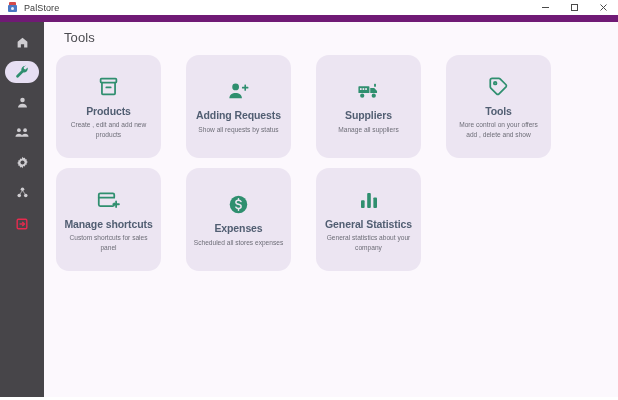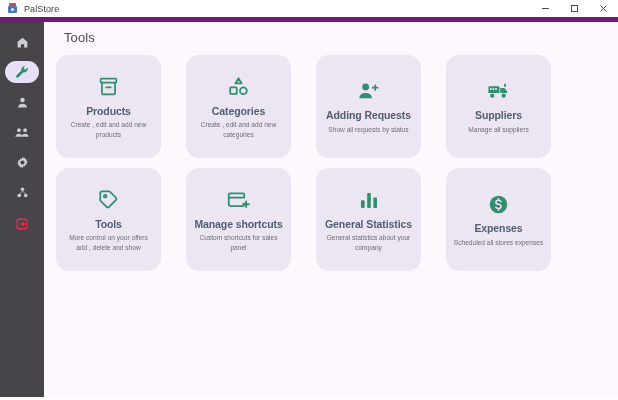--- a/index.html
+++ b/index.html
@@ -17,21 +17,21 @@
     background: #ffffff;
   }
 
   
   .titlebar {
     height: 22px;
     flex: 0 0 22px;
     background: #ffffff;
     display: flex;
     align-items: center;
-    border-bottom: 5px solid #701a75;
+    border-bottom: 7px solid #701a75;
     position: relative;
     z-index: 5;
   }
   .tb-left { display: flex; align-items: center; gap: 6px; padding-left: 7px; }
   .app-icon {
     width: 11px; height: 11px;
     position: relative;
     display: inline-block;
   }
   .app-icon .ai-body {
@@ -284,31 +284,20 @@
             <svg width="21" height="21" viewBox="0 0 24 24" fill="none" stroke="currentColor" stroke-width="2" stroke-linecap="round" stroke-linejoin="round">
               <rect x="3" y="3" width="18" height="4.5" rx="1"></rect>
               <path d="M4.5 7.5 V20 a1 1 0 0 0 1 1 h13 a1 1 0 0 0 1 -1 V7.5"></path>
               <line x1="9.5" y1="13" x2="14.5" y2="13"></line>
             </svg>
           </div>
           <div class="card-title">Products</div>
           <div class="card-desc">Create , edit and add new products</div>
         </div>
 
-        <div class="card">
-          <div class="card-icon">
-            <svg width="21" height="21" viewBox="0 0 24 24" fill="none" stroke="currentColor" stroke-width="2" stroke-linecap="round" stroke-linejoin="round">
-              <path d="M12 2.5 L15.5 8.5 H8.5 Z"></path>
-              <rect x="2.5" y="13" width="7.5" height="7.5" rx="0.8"></rect>
-              <circle cx="17.6" cy="16.8" r="3.9"></circle>
-            </svg>
-          </div>
-          <div class="card-title">Categories</div>
-          <div class="card-desc">Create , edit and add new categories</div>
-        </div>
 
         <div class="card">
           <div class="card-icon">
             <svg width="22" height="20" viewBox="0 0 26 22" fill="currentColor">
               <circle cx="9" cy="6.2" r="4"></circle>
               <path d="M1.6 19.5c0-4 3.4-6.2 7.4-6.2s7.4 2.2 7.4 6.2z"></path>
               <rect x="19.4" y="3.2" width="1.9" height="7.6" rx="0.6"></rect>
               <rect x="16.5" y="6.1" width="7.6" height="1.9" rx="0.6"></rect>
             </svg>
           </div>
@@ -353,41 +342,41 @@
               <line x1="18.4" y1="15.8" x2="24.8" y2="15.8"></line>
             </svg>
           </div>
           <div class="card-title">Manage shortcuts</div>
           <div class="card-desc">Custom shortcuts for sales panel</div>
         </div>
 
 
         <div class="card">
           <div class="card-icon">
+            <svg width="21" height="21" viewBox="0 0 24 24" fill="currentColor">
+              <circle cx="12" cy="12" r="10"></circle>
+              <path d="M12 5.4 v1.5 m0 10.2 v1.5" stroke="#ece5f2" stroke-width="1.7" stroke-linecap="round"></path>
+              <path d="M14.9 8.6 c-0.6 -1 -1.7 -1.5 -2.9 -1.5 -1.7 0 -3 0.9 -3 2.3 0 1.4 1.1 2 3 2.4 1.9 0.4 3 1 3 2.4 0 1.4 -1.3 2.3 -3 2.3 -1.3 0 -2.4 -0.5 -3 -1.6" fill="none" stroke="#ece5f2" stroke-width="1.7" stroke-linecap="round"></path>
+            </svg>
+          </div>
+          <div class="card-title">Expenses</div>
+          <div class="card-desc">Scheduled all stores expenses</div>
+        </div>
+
+        <div class="card">
+          <div class="card-icon">
             <svg width="20" height="20" viewBox="0 0 22 22" fill="currentColor">
               <rect x="2.2" y="11.4" width="4" height="8.4" rx="1"></rect>
               <rect x="9" y="3.4" width="4" height="16.4" rx="1"></rect>
               <rect x="15.8" y="8.2" width="4" height="11.6" rx="1"></rect>
             </svg>
           </div>
           <div class="card-title">General Statistics</div>
           <div class="card-desc">General statistics about your company</div>
         </div>
 
-        <div class="card">
-          <div class="card-icon">
-            <svg width="21" height="21" viewBox="0 0 24 24" fill="currentColor">
-              <circle cx="12" cy="12" r="10"></circle>
-              <path d="M12 5.4 v1.5 m0 10.2 v1.5" stroke="#ece5f2" stroke-width="1.7" stroke-linecap="round"></path>
-              <path d="M14.9 8.6 c-0.6 -1 -1.7 -1.5 -2.9 -1.5 -1.7 0 -3 0.9 -3 2.3 0 1.4 1.1 2 3 2.4 1.9 0.4 3 1 3 2.4 0 1.4 -1.3 2.3 -3 2.3 -1.3 0 -2.4 -0.5 -3 -1.6" fill="none" stroke="#ece5f2" stroke-width="1.7" stroke-linecap="round"></path>
-            </svg>
-          </div>
-          <div class="card-title">Expenses</div>
-          <div class="card-desc">Scheduled all stores expenses</div>
-        </div>
-
       </div>
     </div>
 
   </div>
 
   <div class="bottom-strip"></div>
 </div>
 
 </body></html>

